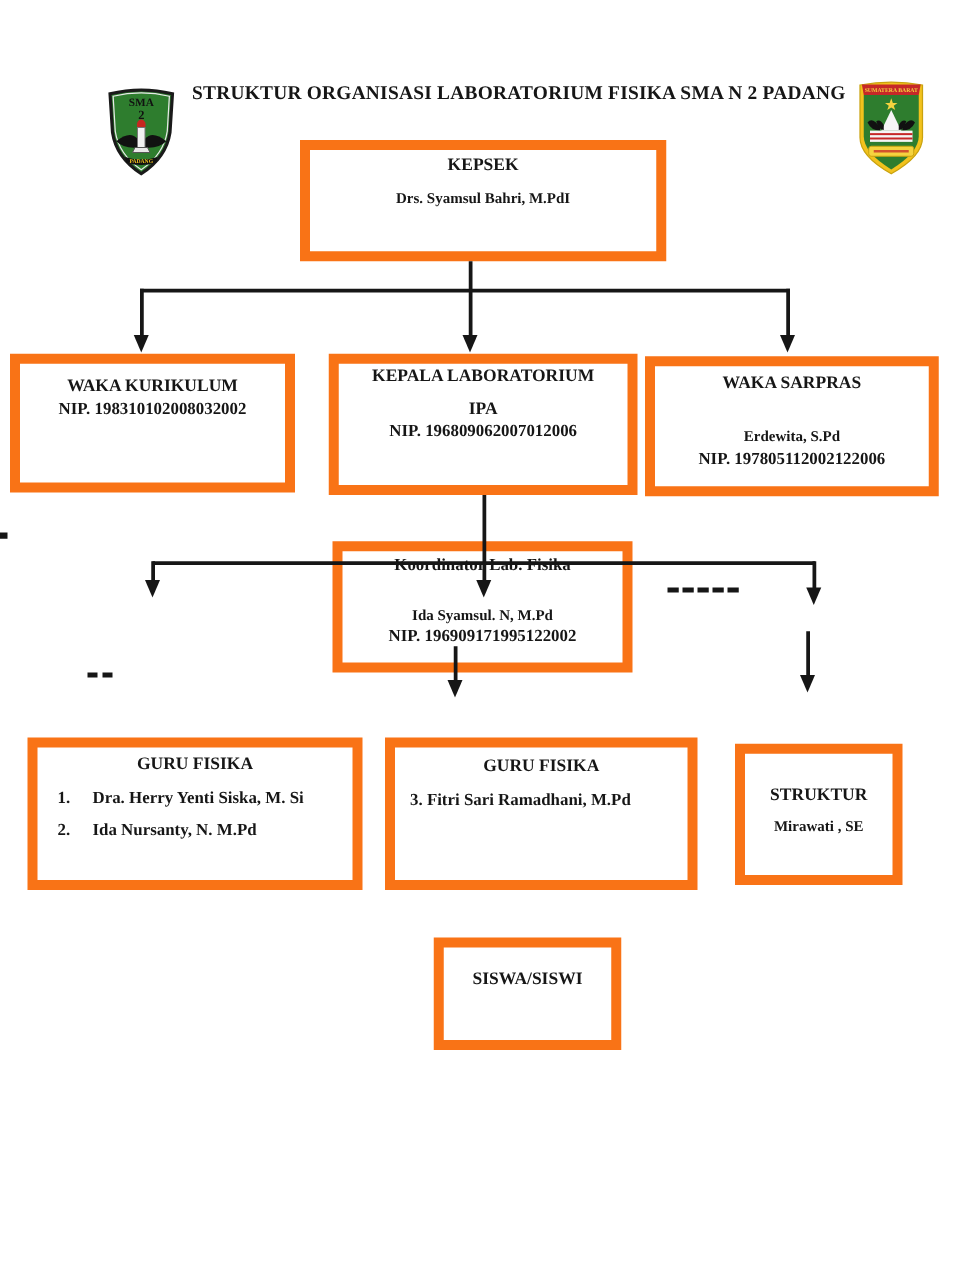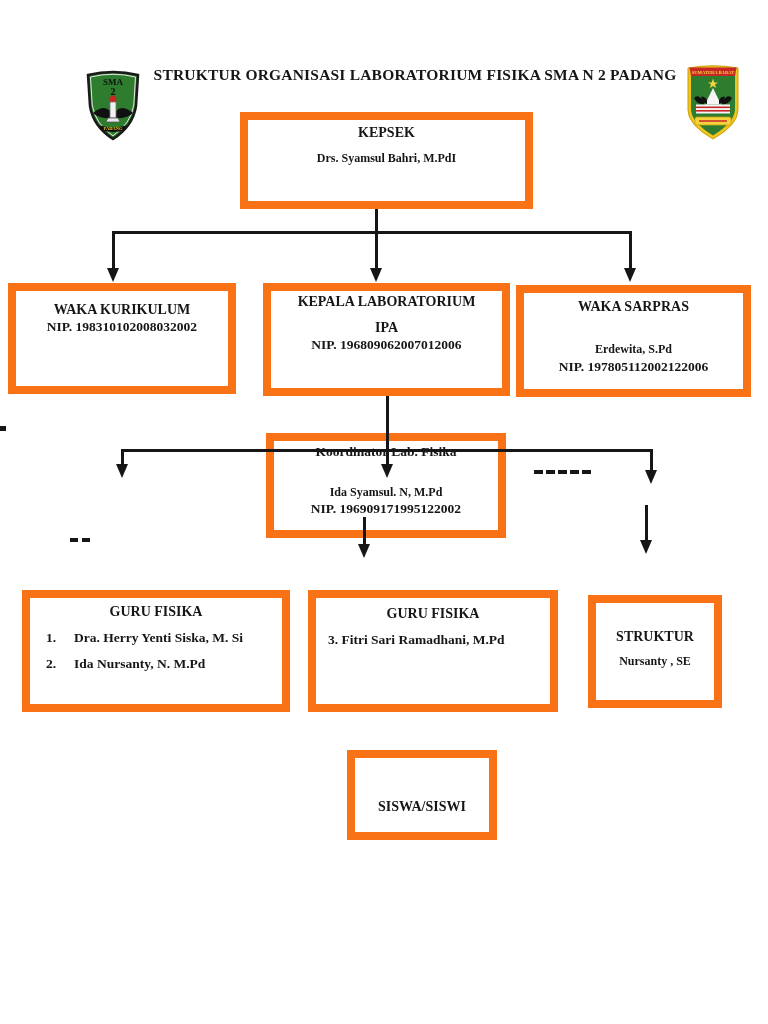--- a/index.html
+++ b/index.html
@@ -49,21 +49,21 @@
   #box-guru-2 .role{padding-top:8px;}
   .guru-item{display:flex;text-align:left;font-size:13.5px;line-height:16px;margin-top:10px;padding-left:16px;font-weight:bold;}
   .guru-num{width:28px;flex:none;}
   #box-guru-2 .guru-single{text-align:left;padding-left:12px;margin-top:10px;font-size:13.5px;line-height:16px;}
 
   #box-laboran{left:588px;top:595px;width:134px;height:113px;}
   #box-laboran .role{padding-top:26px;}
   #box-laboran .pname{margin-top:8px;}
 
   #box-siswa{left:347px;top:750px;width:150px;height:90px;}
-  #box-siswa .role{padding-top:41px;}
+  #box-siswa .role{padding-top:18px;}
 
   
   .vline,.hline{position:absolute;background:#161616;z-index:5;}
   .ah{position:absolute;width:0;height:0;border-left:6.5px solid transparent;
     border-right:6.5px solid transparent;border-top:14px solid #161616;z-index:5;}
   .dash{position:absolute;background:#161616;z-index:5;}
 
   #ln-kepsek-down{left:375px;top:209px;width:3px;height:60px;}
   #ah-kepsek{left:370px;top:268px;}
   #ln-row1{left:112px;top:231px;width:520px;height:3px;}
@@ -172,21 +172,21 @@
     </div>
   </div>
 
   <div class="obox" id="box-guru-2">
     <div class="role">GURU FISIKA</div>
     <div class="guru-single">3. Fitri Sari Ramadhani, M.Pd</div>
   </div>
 
   <div class="obox" id="box-laboran">
     <div class="role">STRUKTUR</div>
-    <div class="pname">Nursanty , SE</div>
+    <div class="pname">Mirawati , SE</div>
   </div>
 
   <div class="obox" id="box-siswa">
     <div class="role">SISWA/SISWI</div>
   </div>
 
   <div class="vline" id="ln-kepsek-down"></div>
   <div class="ah" id="ah-kepsek"></div>
   <div class="hline" id="ln-row1"></div>
   <div class="vline" id="ln-row1-l"></div>

